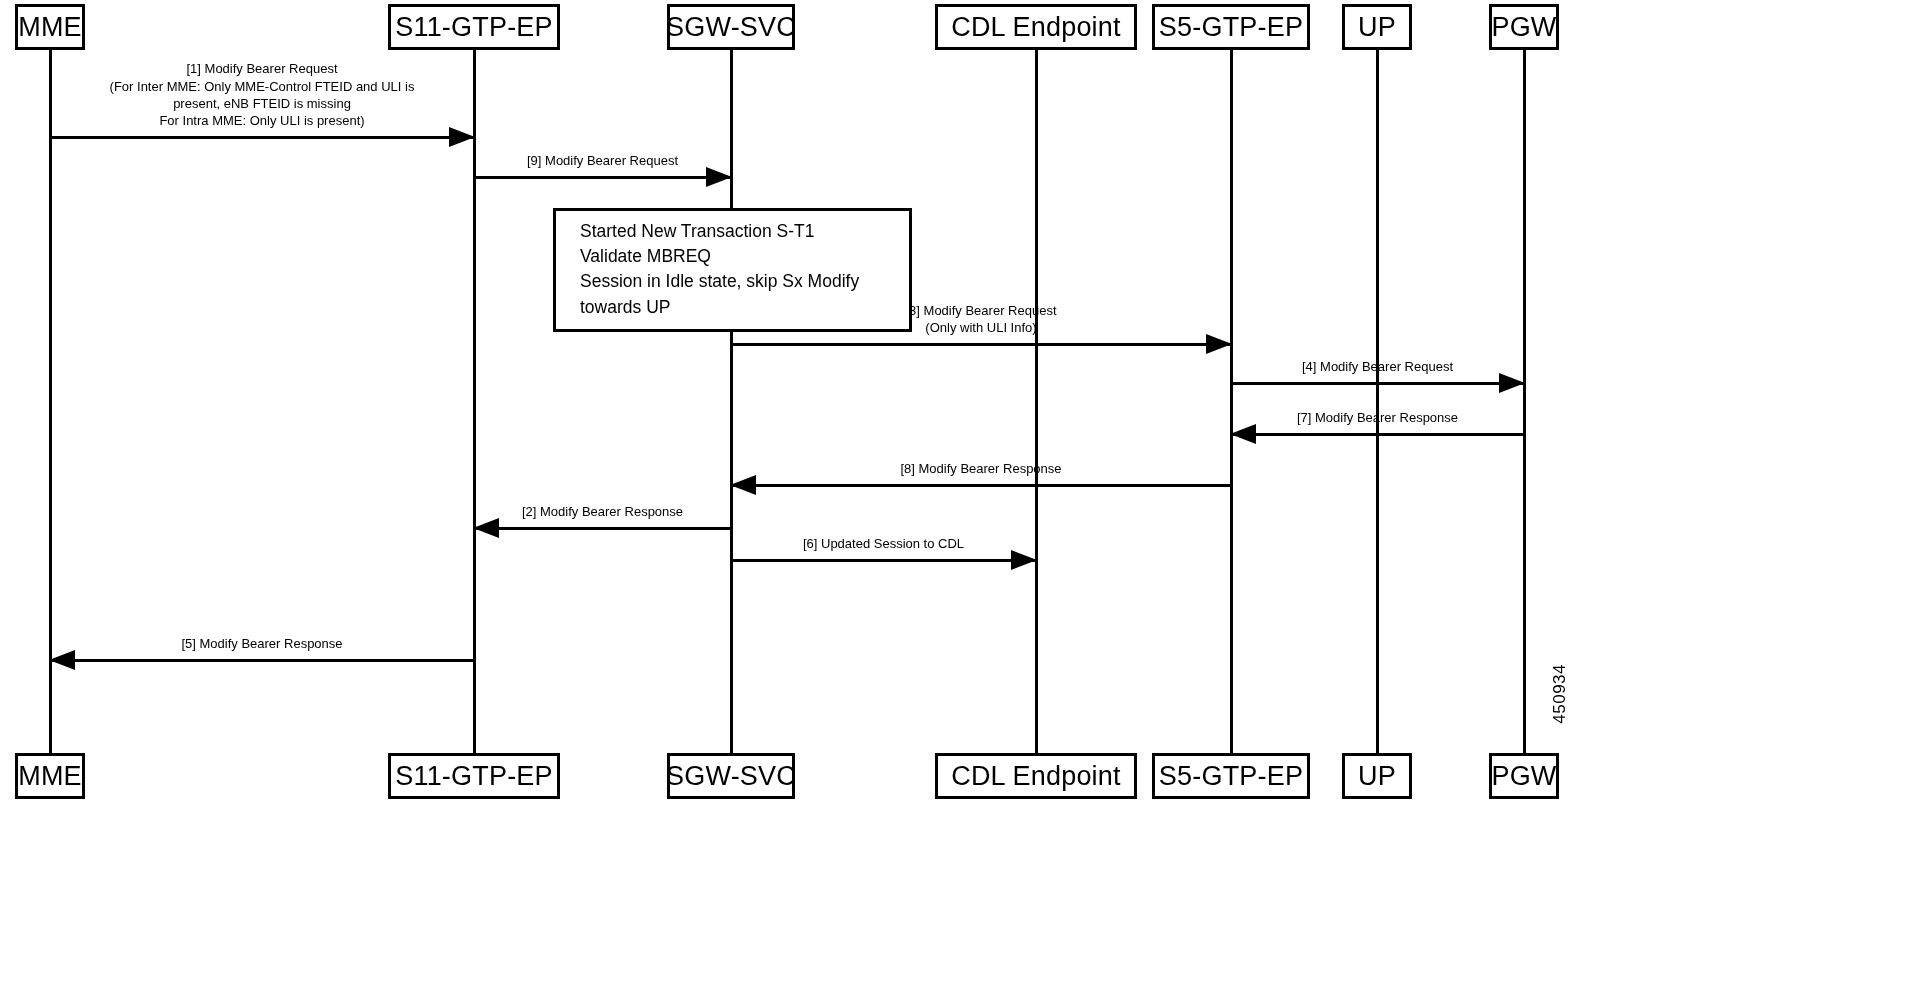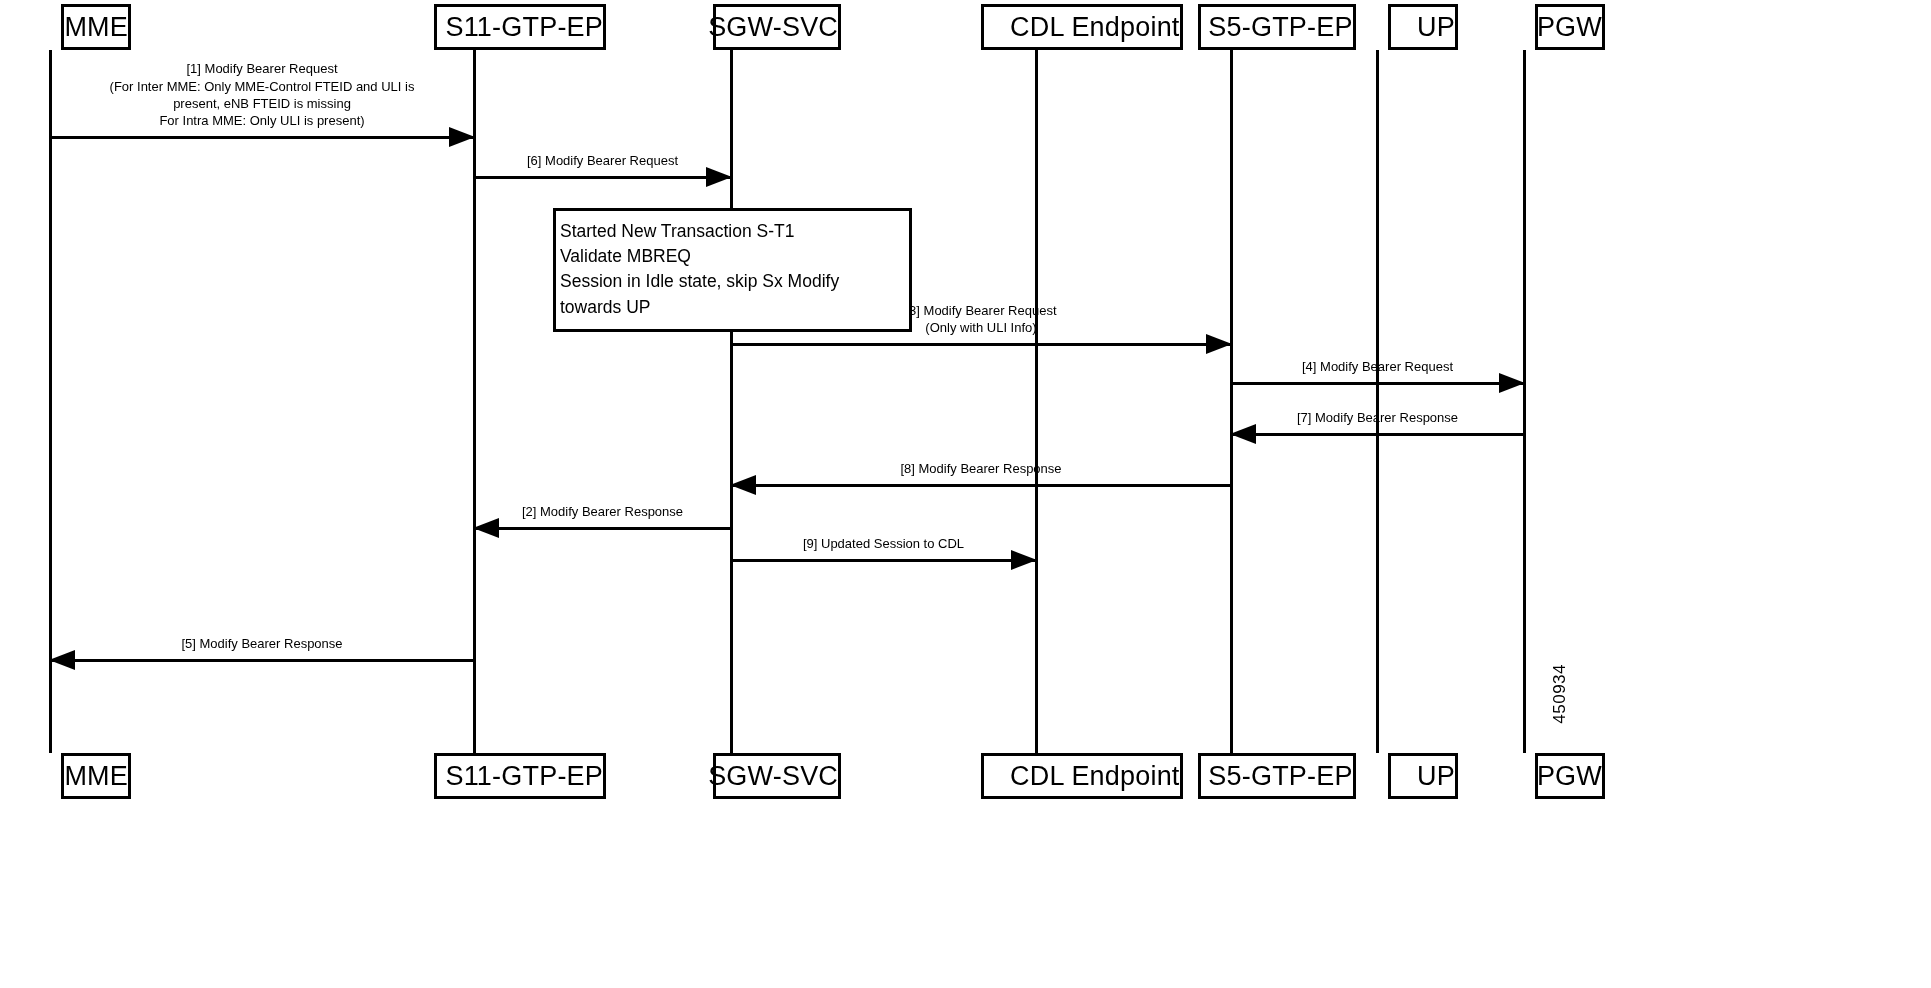--- a/index.html
+++ b/index.html
@@ -5,26 +5,25 @@
   html,body{margin:0;padding:0;background:#ffffff;}
   body{font-family:"Liberation Sans", sans-serif;color:#000;}
   #canvas{position:relative;width:1931px;height:988px;background:#fff;overflow:hidden;}
 
   
   .actor-box{
     position:absolute;
     box-sizing:border-box;
     border:3px solid #000;
     background:#fff;
-    display:flex;align-items:center;justify-content:flex-end;
+    display:flex;align-items:center;justify-content:center;
     font-size:27px;
     line-height:1;
     white-space:nowrap;
     letter-spacing:.2px;
-    margin-left:46px;
   }
   
   .lifeline{
     position:absolute;
     width:3px;
     background:#000;
   }
   
   .msg{position:absolute;height:0;}
   .msg .shaft{
@@ -55,21 +54,21 @@
   }
 
   
   .note{
     position:absolute;
     box-sizing:border-box;
     border:3px solid #000;
     background:#fff;
     font-size:17.5px;
     line-height:1.44;
-    padding:8px 12px 9px 4px;
+    padding:8px 12px 9px 24px;
     white-space:pre-line;
   }
 
   
   .figid{
     position:absolute;
     font-size:17px;
     writing-mode:vertical-rl;
     transform:rotate(180deg);
     letter-spacing:.5px;
@@ -133,21 +132,21 @@
       <div class="shaft"></div>
       <div class="head"></div>
       <div class="msg-label">[1] Modify Bearer Request
 (For Inter MME: Only MME-Control FTEID and ULI is
 present, eNB FTEID is missing
 For Intra MME: Only ULI is present)</div>
     </div>
     <div class="msg right" style="left: 474px; width: 257px; top: 176px;">
       <div class="shaft"></div>
       <div class="head"></div>
-      <div class="msg-label">[6] Modify Bearer Request</div>
+      <div class="msg-label">[9] Modify Bearer Request</div>
     </div>
     <div class="msg right" style="left: 731px; width: 500px; top: 343px;">
       <div class="shaft"></div>
       <div class="head"></div>
       <div class="msg-label">[3] Modify Bearer Request
 (Only with ULI Info)</div>
     </div>
     <div class="msg right" style="left: 1231px; width: 293px; top: 382px;">
       <div class="shaft"></div>
       <div class="head"></div>
@@ -164,21 +163,21 @@
       <div class="msg-label">[8] Modify Bearer Response</div>
     </div>
     <div class="msg left" style="left: 474px; width: 257px; top: 527px;">
       <div class="shaft"></div>
       <div class="head"></div>
       <div class="msg-label">[2] Modify Bearer Response</div>
     </div>
     <div class="msg right" style="left: 731px; width: 305px; top: 559px;">
       <div class="shaft"></div>
       <div class="head"></div>
-      <div class="msg-label">[9] Updated Session to CDL</div>
+      <div class="msg-label">[6] Updated Session to CDL</div>
     </div>
     <div class="msg left" style="left: 50px; width: 424px; top: 659px;">
       <div class="shaft"></div>
       <div class="head"></div>
       <div class="msg-label">[5] Modify Bearer Response</div>
     </div>
     <div class="note" style="left: 553px; top: 208px; width: 359px; min-height: 70px;">Started New Transaction S-T1
 Validate MBREQ
 Session in Idle state, skip Sx Modify towards UP</div>
     <div class="figid" style="left: 1550px; top: 664px;">450934</div>

